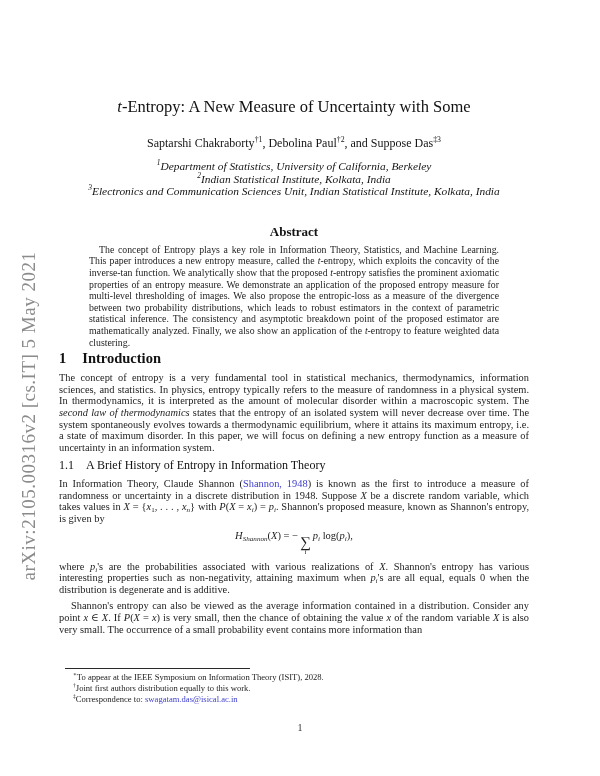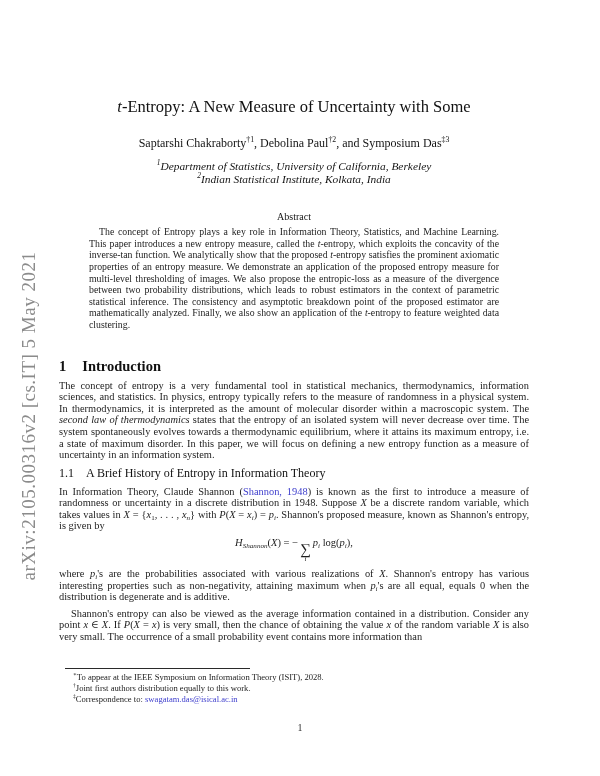--- a/index.html
+++ b/index.html
@@ -9,26 +9,26 @@
     margin:0 auto;
     background:#ffffff;
     font-family:"Liberation Serif","DejaVu Serif",serif;
     color:#141414;
     overflow:hidden;
   }
   .content{position:absolute;left:59px;top:0;width:470px;}
   .title{margin-top:94px;text-align:center;font-size:16.5px;line-height:25px;color:#111;}
   .authors{margin-top:17px;text-align:center;font-size:12px;line-height:14px;}
   .affiliations{margin-top:10px;text-align:center;font-size:11.4px;line-height:12.6px;font-style:italic;}
-  .abstract-heading{margin-top:26px;text-align:center;font-size:10px;font-weight:normal;}
+  .abstract-heading{margin-top:26px;text-align:center;font-size:13px;font-weight:bold;}
   .abstract-body{
     margin:4px 30px 0 30px;font-size:9.8px;line-height:11.6px;
     text-align:justify;text-indent:10px;color:#1c1c1c;
   }
-  .h1{margin-top:27px;font-size:14.5px;font-weight:bold;color:#111;}
+  .h1{margin-top:2px;font-size:14.5px;font-weight:bold;color:#111;}
   .h1 .sec-num{margin-right:16px;}
   .h2{margin-top:5px;font-size:12px;font-weight:normal;color:#111;}
   .h2 .sec-num{margin-right:12px;}
   .para{margin-top:5px;font-size:10.4px;line-height:11.6px;text-align:justify;color:#1c1c1c;}
   .para.indent{text-indent:12px;}
   .equation{margin:5px 0 3px 0;text-align:center;font-size:10.5px;color:#1c1c1c;}
   .bigsum{display:inline-flex;flex-direction:column;align-items:center;vertical-align:-0.75em;line-height:1;margin:0 2px;}
   .sum-sym{font-size:15px;line-height:14px;}
   .sum-idx{font-size:7px;font-style:italic;line-height:7px;}
   .seg-i{font-style:italic;}
@@ -53,25 +53,26 @@
 <div class="page">
 
   <div class="watermark">arXiv:2105.00316v2  [cs.IT]  5 May 2021</div>
 
   <div class="content">
 
     <div class="title">
       <div><span class="seg-i">t</span><span>-Entropy: A New Measure of Uncertainty with Some</span></div>
     </div>
 
-    <div class="authors"><span>Saptarshi Chakraborty</span><span class="seg-sup">†1</span><span>, Debolina Paul</span><span class="seg-sup">†2</span><span>, and Symposium Das</span><span class="seg-sup">‡3</span></div>
+    <div class="authors"><span>Saptarshi Chakraborty</span><span class="seg-sup">†1</span><span>, Debolina Paul</span><span class="seg-sup">†2</span><span>, and Suppose Das</span><span class="seg-sup">‡3</span></div>
 
     <div class="affiliations">
       <div><span class="seg-sup">1</span><span>Department of Statistics, University of California, Berkeley</span></div>
       <div><span class="seg-sup">2</span><span>Indian Statistical Institute, Kolkata, India</span></div>
+      <div><span class="seg-sup">3</span><span>Electronics and Communication Sciences Unit, Indian Statistical Institute, Kolkata, India</span></div>
     </div>
 
     <div class="abstract-heading">Abstract</div>
     <div class="abstract-body"><span>The concept of Entropy plays a key role in Information Theory, Statistics, and Machine Learning. This paper introduces a new entropy measure, called the </span><span class="seg-i">t</span><span>-entropy, which exploits the concavity of the inverse-tan function. We analytically show that the proposed </span><span class="seg-i">t</span><span>-entropy satisfies the prominent axiomatic properties of an entropy measure. We demonstrate an application of the proposed entropy measure for multi-level thresholding of images. We also propose the entropic-loss as a measure of the divergence between two probability distributions, which leads to robust estimators in the context of parametric statistical inference. The consistency and asymptotic breakdown point of the proposed estimator are mathematically analyzed. Finally, we also show an application of the </span><span class="seg-i">t</span><span>-entropy to feature weighted data clustering.</span></div>
 
     <div class="h1">
       <span class="sec-num">1</span><span>Introduction</span>
     </div>
     <div class="para"><span>The concept of entropy is a very fundamental tool in statistical mechanics, thermodynamics, information sciences, and statistics.  In physics, entropy typically refers to the measure of randomness in a physical system.  In thermodynamics, it is interpreted as the amount of molecular disorder within a macroscopic system. The </span><span class="seg-i">second law of thermodynamics</span><span> states that the entropy of an isolated system will never decrease over time.  The system spontaneously evolves towards a thermodynamic equilibrium, where it attains its maximum entropy, i.e. a state of maximum disorder. In this paper, we will focus on defining a new entropy function as a measure of uncertainty in an information system.</span></div>
 

